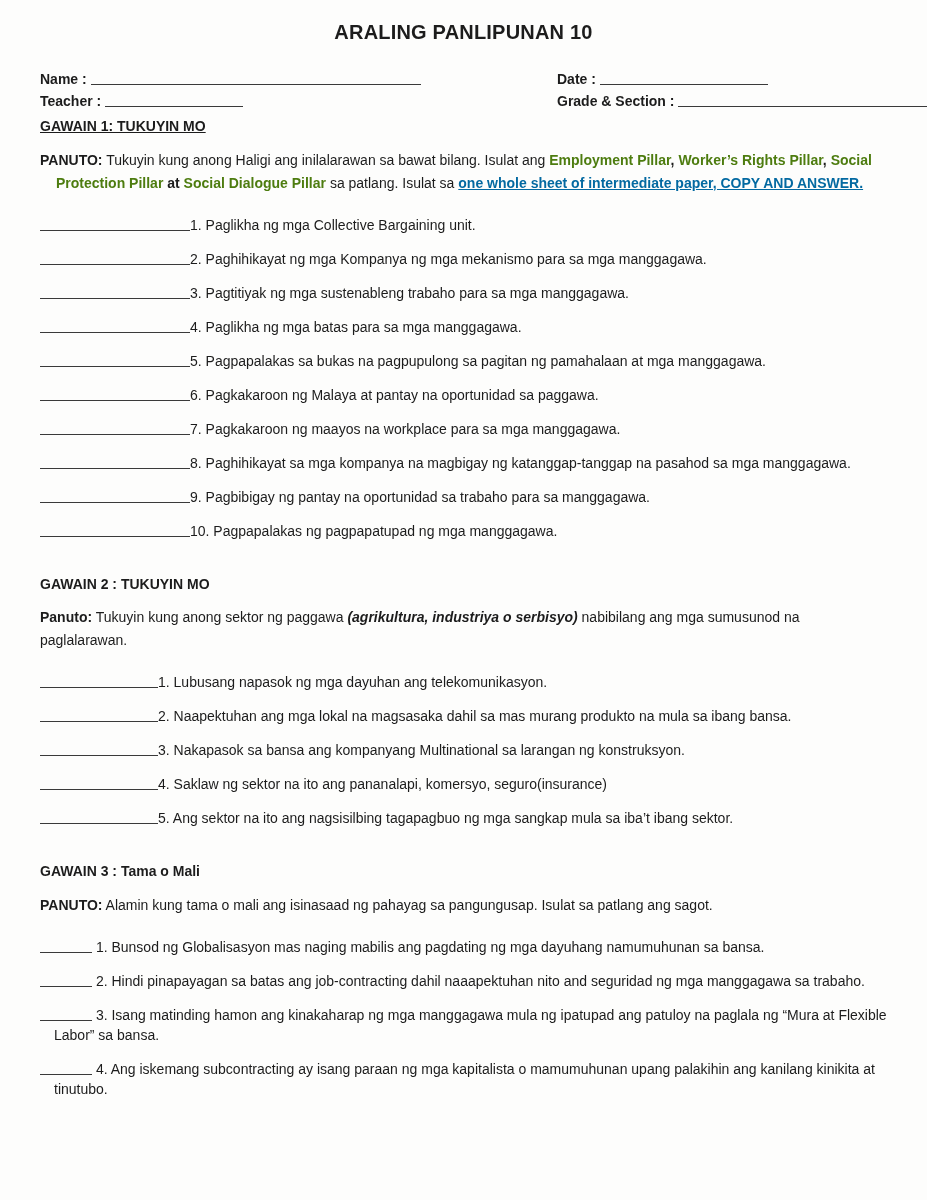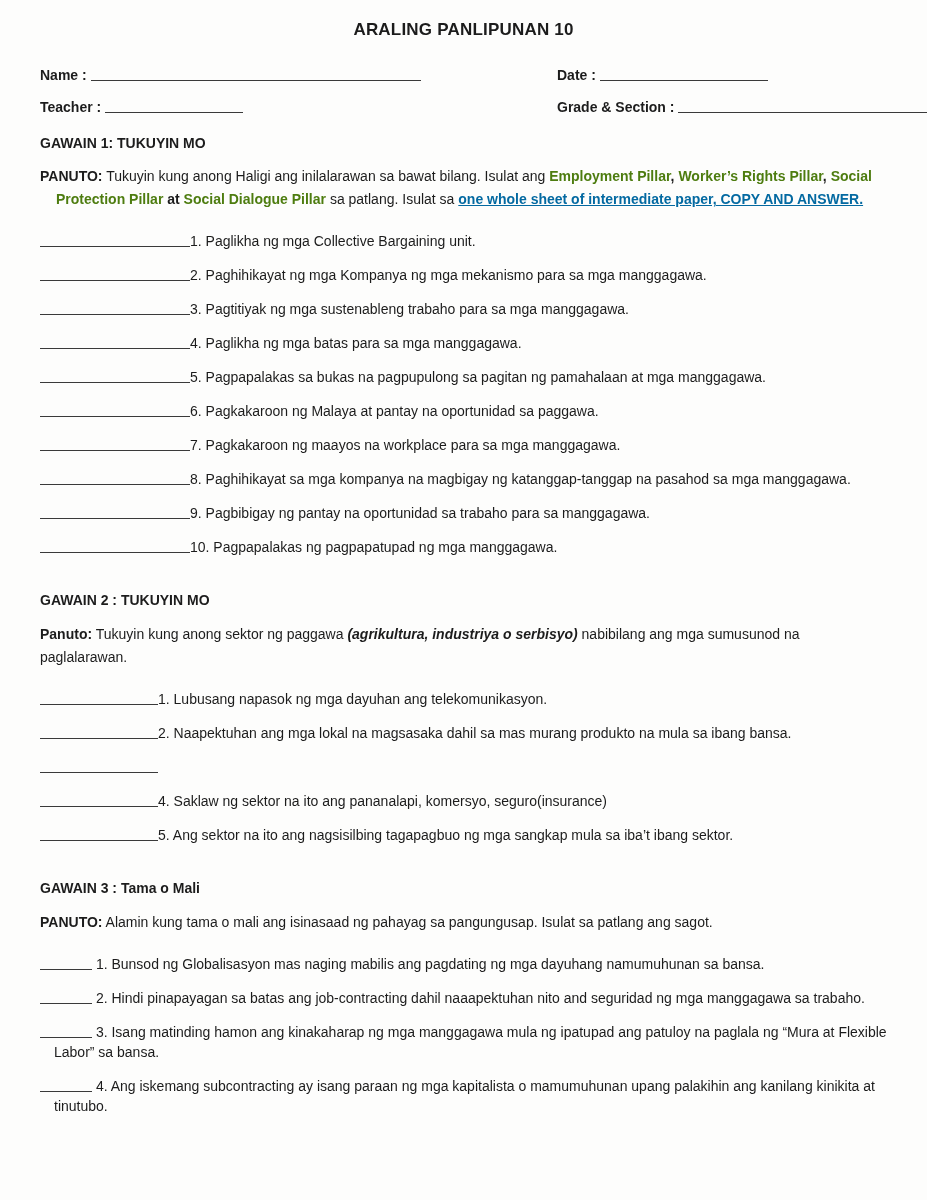--- a/index.html
+++ b/index.html
@@ -9,36 +9,36 @@
     box-shadow: inset 0 0 0 2px #ececе8, inset 0 0 0 1px #e6e6e1;
     font-family:"Liberation Sans", sans-serif;
     font-size:14px; line-height:1.4; color:#1c1c1c;
     box-sizing:border-box;
     padding:18px 40px 40px 40px;
   }
   .b { font-weight:bold; }
   .bi { font-weight:bold; font-style:italic; }
   .red { color:#4d7c0f; }
   .blue-underline { color:#0369a1; text-decoration:underline; }
-  .title { text-align:center; font-weight:bold; font-size:17px; margin:0 0 22px 0; letter-spacing:0.2px; }
+  .title { text-align:center; font-weight:bold; font-size:20px; margin:0 0 22px 0; letter-spacing:0.2px; }
 
-  .header-grid { display:grid; grid-template-columns:517px 1fr; row-gap:10px; line-height:22px; }
+  .header-grid { display:grid; grid-template-columns:517px 1fr; row-gap:0; line-height:22px; }
   .hcell { white-space:nowrap; }
 
   .blank {
     display:inline-block;
     border-bottom:1.2px solid #3a3a3a;
     height:13px;
     position:relative; top:1px;
   }
   .w-name{width:330px} .w-date{width:168px} .w-grade{width:258px} .w-teacher{width:138px}
   .w-g1{width:150px} .w-g2{width:118px} .w-g3{width:52px}
 
   .section-heading { font-weight:bold; margin:34px 0 0 0; font-size:14px; }
-  .section-heading.first { margin-top:16px; }
+  .section-heading.first { margin-top:5px;text-decoration:underline; }
 
   .instr { margin:12px 0 0 0; line-height:23px; }
   .hang16 { padding-left:16px; text-indent:-16px; max-width:820px; }
 
   .items { margin-top:20px; }
   .item { margin:0 0 14px 0; line-height:20px; padding-left:14px; text-indent:-14px; }
   .items-g3 .item { margin-bottom:14px; }
 </style>
 </head>
 <body>
@@ -96,21 +96,21 @@
 <p class="instr">
   <span class="b">Panuto:</span>
   <span>Tukuyin kung anong sektor ng paggawa</span>
   <span class="bi">(agrikultura, industriya o serbisyo)</span>
   <span>nabibilang ang mga sumusunod na paglalarawan.</span>
 </p>
 
 <div class="items">
   <div class="item"><span class="blank w-g2"></span><span>1. Lubusang napasok ng mga dayuhan ang telekomunikasyon.</span></div>
   <div class="item"><span class="blank w-g2"></span><span>2. Naapektuhan ang mga lokal na magsasaka dahil sa mas murang produkto na mula sa ibang bansa.</span></div>
-  <div class="item"><span class="blank w-g2"></span></div>
+  <div class="item"><span class="blank w-g2"></span><span>3. Nakapasok sa bansa ang kompanyang Multinational sa larangan ng konstruksyon.</span></div>
   <div class="item"><span class="blank w-g2"></span><span>4. Saklaw ng sektor na ito ang pananalapi, komersyo, seguro(insurance)</span></div>
   <div class="item"><span class="blank w-g2"></span><span>5. Ang sektor na ito ang nagsisilbing tagapagbuo ng mga sangkap mula sa iba’t ibang sektor.</span></div>
 </div>
 
 <h2 class="section-heading">GAWAIN 3 : Tama o Mali</h2>
 
 <p class="instr">
   <span class="b">PANUTO:</span>
   <span>Alamin kung tama o mali ang isinasaad ng pahayag sa pangungusap. Isulat sa patlang ang sagot.</span>
 </p>

